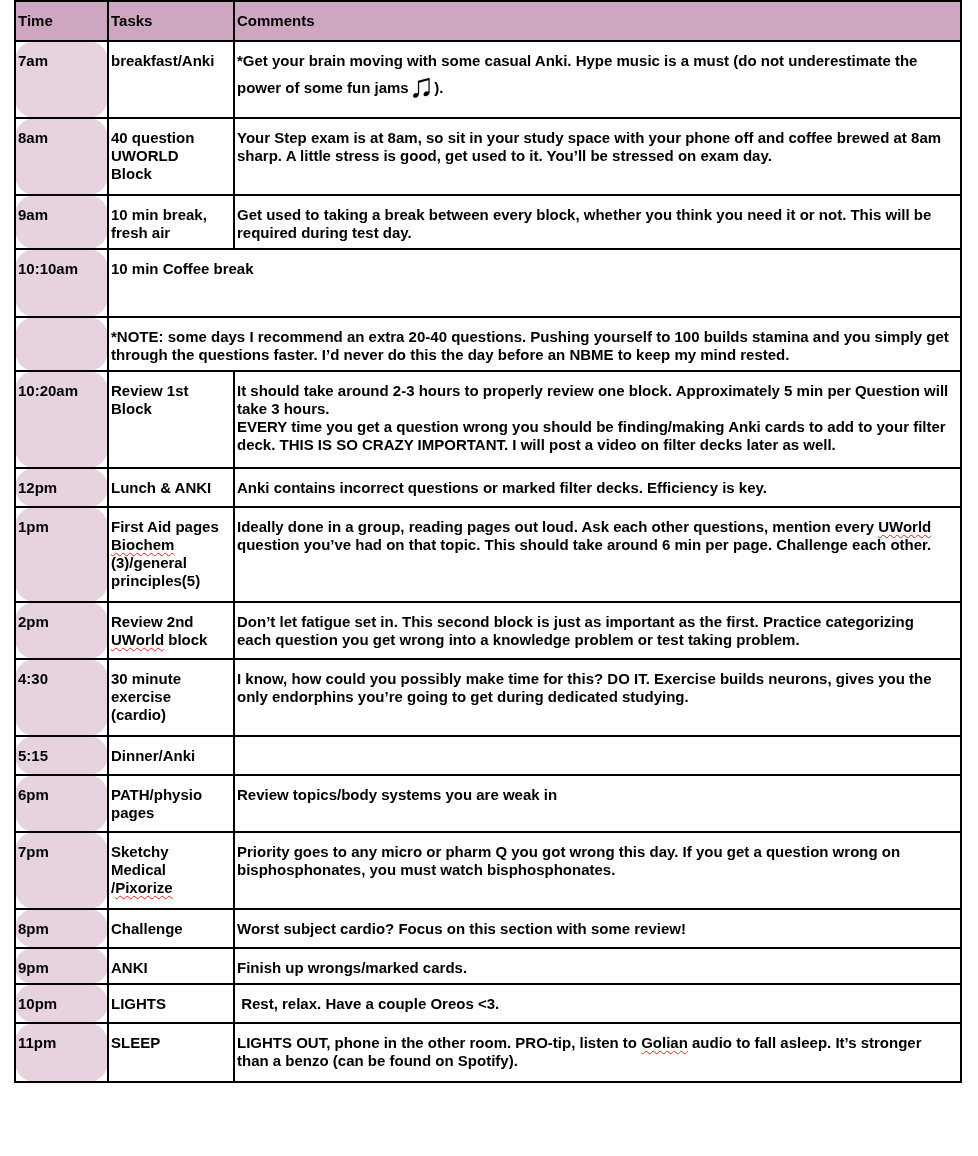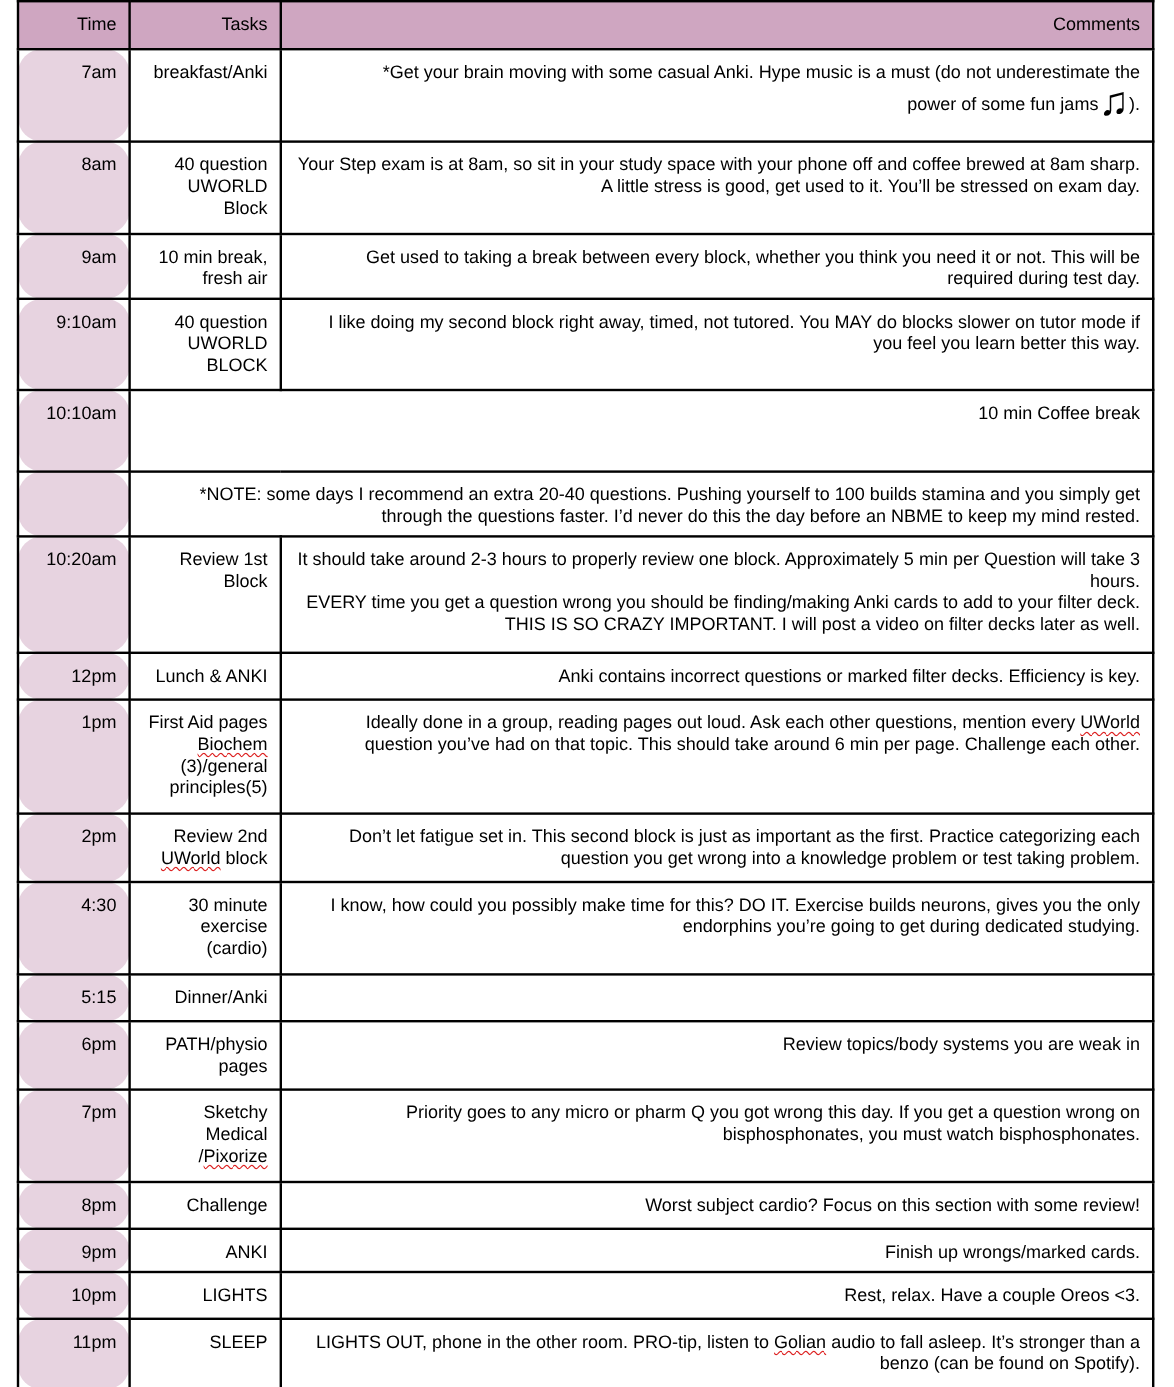--- a/index.html
+++ b/index.html
@@ -10,23 +10,23 @@
       border-collapse: collapse;
       table-layout: fixed;
       font-family: "Liberation Sans", sans-serif;
       font-size: 15px;
       line-height: 18px;
       color: #000;
     }
     .schedule td, .schedule th {
       border: 2px solid #000;
       vertical-align: top;
-      text-align: right;
-      font-weight: normal;
-      padding: 10px 10px 6px 12px;
+      text-align: left;
+      font-weight: bold;
+      padding: 10px 10px 6px 2px;
       box-sizing: border-box;
     }
     .schedule th { background: #cfa6c1; height: 40px; padding-top: 10px; }
     .schedule td.time { background: #e7d3e0; }
     .schedule td { background: #ffffff; border-radius: 20px; }
     col.c-time { width: 93px; }
     col.c-task { width: 126px; }
     col.c-comm { width: 727px; }
     .spell { text-decoration: underline wavy #d22; text-decoration-thickness: 1px; text-underline-offset: 2px; }
     .note-icon { font-size: 34px; line-height: 18px; display: inline-block; vertical-align: -4px; }
@@ -64,25 +64,20 @@
       <td>40 question UWORLD Block</td>
       <td>Your Step exam is at 8am, so sit in your study space with your phone off and coffee brewed at 8am sharp. A little stress is good, get used to it. You’ll be stressed on exam day.</td>
     </tr>
 
     <tr style="height:48px">
       <td class="time">9am</td>
       <td>10 min break, fresh air</td>
       <td>Get used to taking a break between every block, whether you think you need it or not. This will be required during test day.</td>
     </tr>
 
-    <tr style="height:76px">
-      <td class="time">9:10am</td>
-      <td>40 question UWORLD BLOCK</td>
-      <td>I like doing my second block right away, timed, not tutored. You MAY do blocks slower on tutor mode if you feel you learn better this way.</td>
-    </tr>
 
     <tr style="height:68px">
       <td class="time">10:10am</td>
       <td colspan="2">10 min Coffee break</td>
     </tr>
 
     <tr style="height:51px">
       <td class="time"></td>
       <td colspan="2">*NOTE: some days I recommend an extra 20-40 questions. Pushing yourself to 100 builds stamina and you simply get through the questions faster. I’d never do this the day before an NBME to keep my mind rested.</td>
     </tr>

